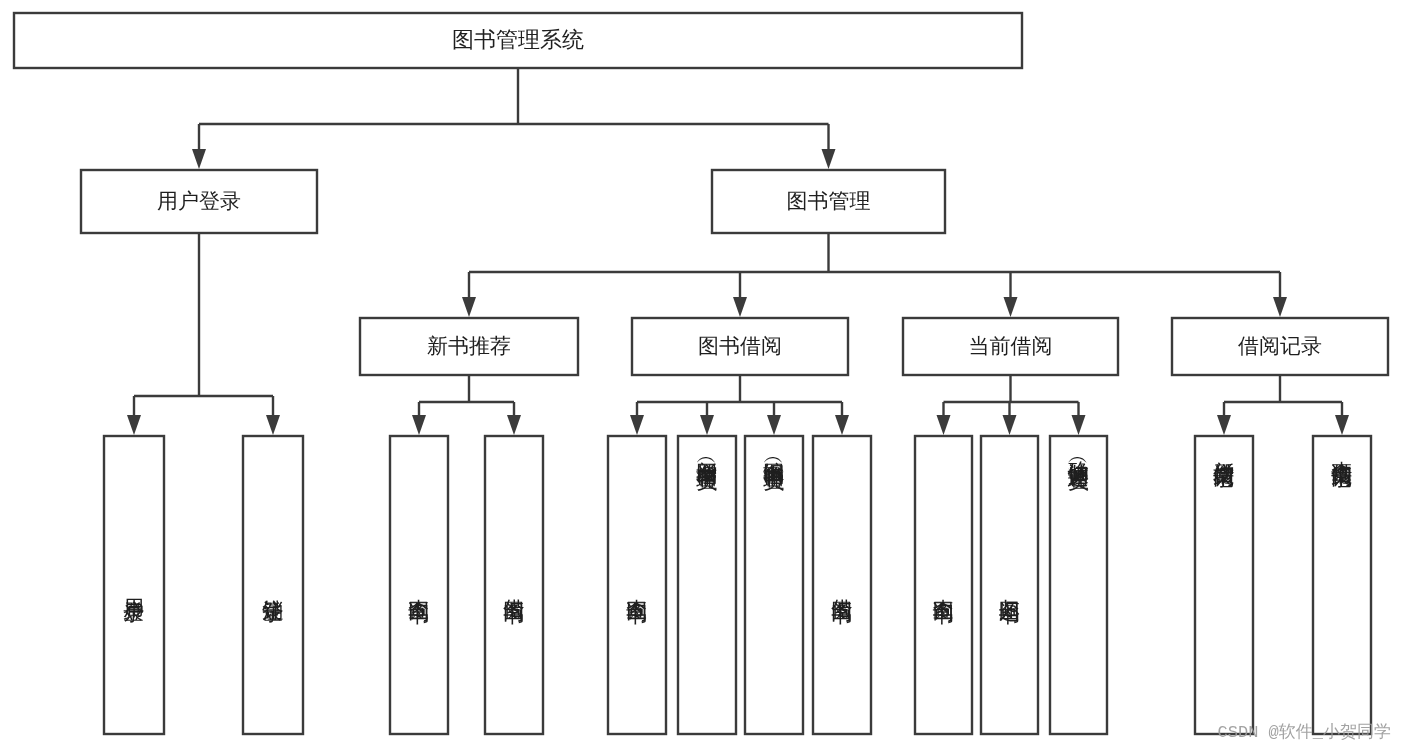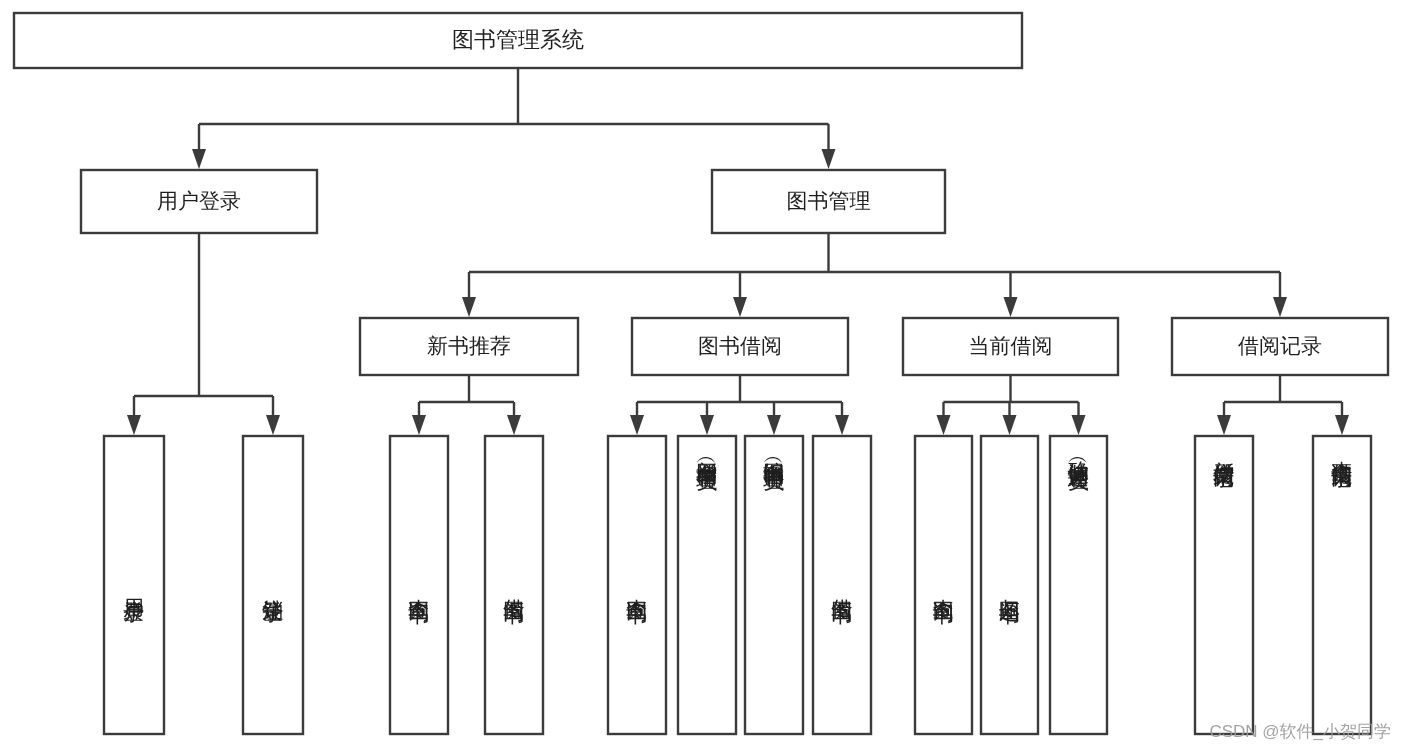--- a/index.html
+++ b/index.html
@@ -41,21 +41,21 @@
     letter-spacing:1.5px;
     white-space:nowrap;
     font-family:"Liberation Sans","DejaVu Sans",sans-serif;
   }
   #watermark{
     position:absolute;
     right:14px;
     bottom:4px;
     font-size:17px;
     color:#9b9b9b;
-    font-family:Liberation Sans, sans-serif;
+    font-family:Liberation Mono, monospace;
     white-space:nowrap;
     opacity:.92;
   }
 </style>
 </head>
 <body>
 
 <svg id="diagram" viewBox="0 0 1405 747" xmlns="http://www.w3.org/2000/svg">
   <g id="edge-layer">
       <g>

